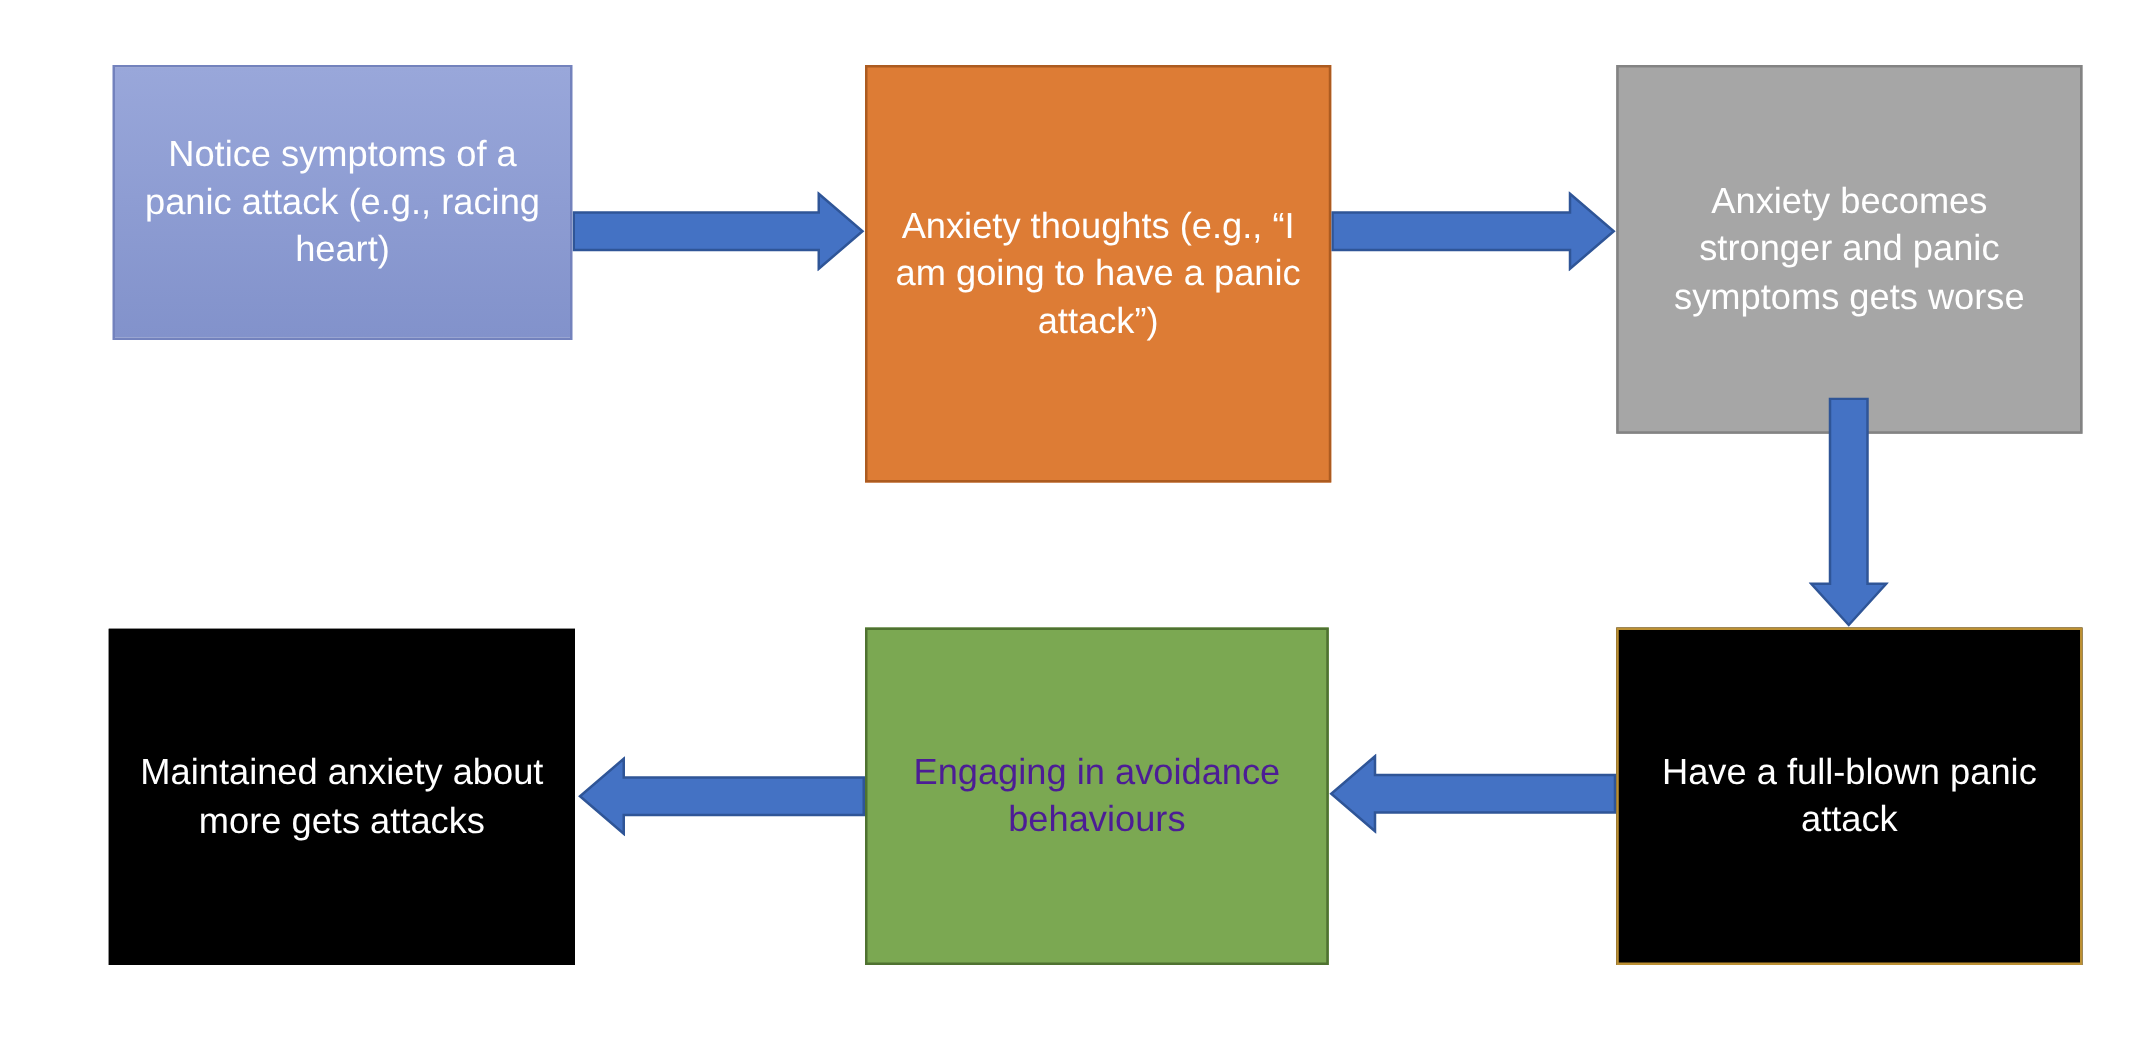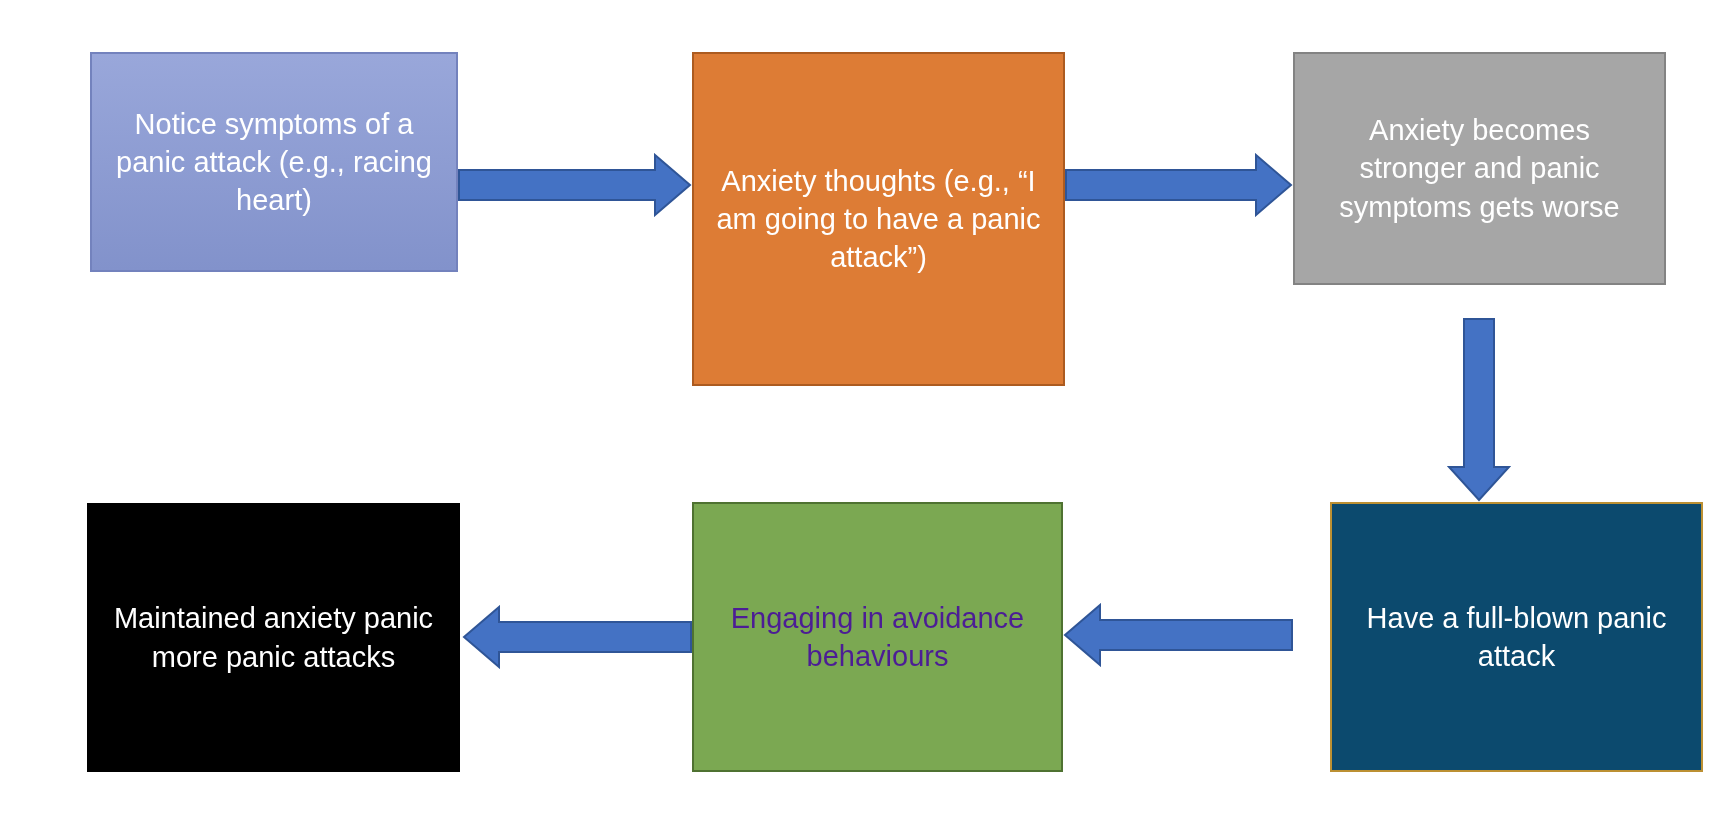--- a/index.html
+++ b/index.html
@@ -24,21 +24,21 @@
     justify-content: center;
     text-align: center;
     color: #fff;
     font-size: 29px;
     line-height: 1.32;
     padding: 0 22px;
   }
   .box .box-label { display: block; }
   .box-0 { left: 90px;   top: 52px;  width: 368px; height: 220px; }
   .box-1 { left: 692px;  top: 52px;  width: 373px; height: 334px; }
-  .box-2 { left: 1293px; top: 52px;  width: 373px; height: 233px; }
+  .box-2 { left: 1293px; top: 52px;  width: 373px; height: 295px; }
   .box-3 { left: 1293px; top: 502px; width: 373px; height: 270px; }
   .box-4 { left: 692px;  top: 502px; width: 371px; height: 270px; }
   .box-5 { left: 87px;   top: 503px; width: 373px; height: 269px; }
   .arrow { position: absolute; display: block; }
   .arrow-1 { left: 458px;  top: 153px; }
   .arrow-2 { left: 1065px; top: 153px; }
   .arrow-3 { left: 1447px; top: 318px; }
   .arrow-4 { left: 1063px; top: 603px; }
   .arrow-5 { left: 462px;  top: 605px; }
 </style>
@@ -52,30 +52,30 @@
   </div>
 
   <div class="box box-1" style="background: rgb(221, 124, 53); border-color: rgb(172, 91, 32); color: rgb(255, 255, 255);">
     <span class="box-label">Anxiety thoughts (e.g., “I am going to have a panic attack”)</span>
   </div>
 
   <div class="box box-2" style="background: rgb(166, 166, 166); border-color: rgb(131, 131, 131); color: rgb(255, 255, 255);">
     <span class="box-label">Anxiety becomes stronger and panic symptoms gets worse</span>
   </div>
 
-  <div class="box box-3" style="background: #0c4a6e; border-color: rgb(188, 144, 51); color: rgb(255, 255, 255); margin-left: 37px;">
+  <div class="box box-3" style="background: #000000; border-color: rgb(188, 144, 51); color: rgb(255, 255, 255);">
     <span class="box-label">Have a full-blown panic attack</span>
   </div>
 
   <div class="box box-4" style="background: rgb(123, 168, 82); border-color: rgb(79, 114, 49); color: #4c1d95;">
     <span class="box-label">Engaging in avoidance behaviours</span>
   </div>
 
   <div class="box box-5" style="background: rgb(0, 0, 0); border-color: rgb(0, 0, 0); color: rgb(255, 255, 255);">
-    <span class="box-label">Maintained anxiety panic more panic attacks</span>
+    <span class="box-label">Maintained anxiety about more gets attacks</span>
   </div>
 
   <svg class="arrow arrow-1" width="234" height="64" viewBox="0 0 234 64">
     <polygon class="arrow-shape" stroke-width="2" points="1,17 197,17 197,2 232,32 197,62 197,47 1,47" fill="#4472C4" stroke="#2F5597"></polygon>
   </svg>
 
   <svg class="arrow arrow-2" width="228" height="64" viewBox="0 0 228 64">
     <polygon class="arrow-shape" stroke-width="2" points="1,17 191,17 191,2 226,32 191,62 191,47 1,47" fill="#4472C4" stroke="#2F5597"></polygon>
   </svg>
 

